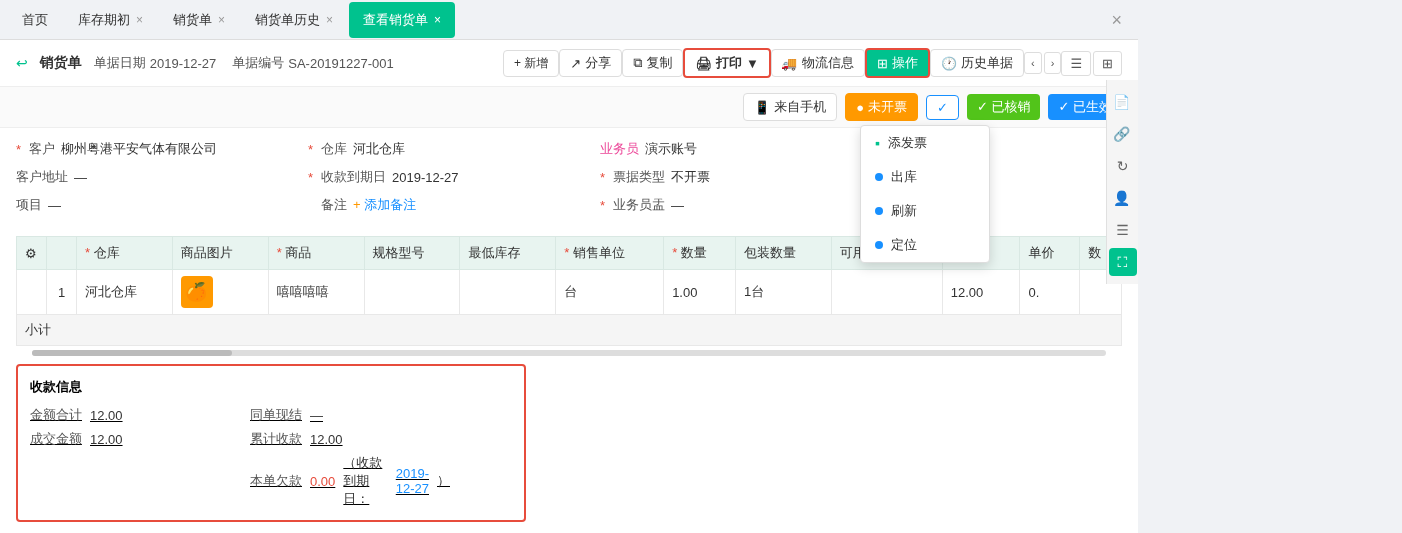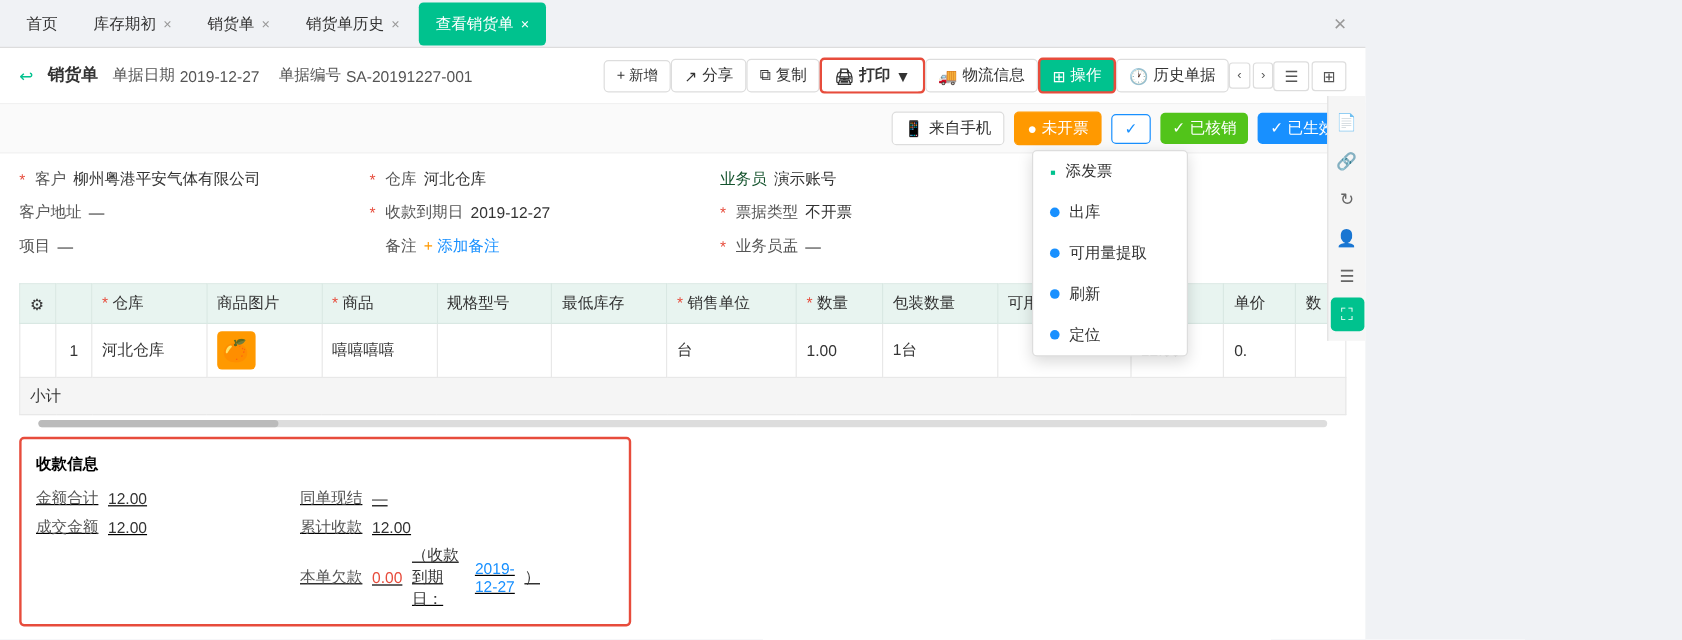--- a/index.html
+++ b/index.html
@@ -58,21 +58,21 @@
     .btn-toolbar.blue-outline { border-color: #1890ff; color: #1890ff; }
 
     
     .form-section { padding: 12px 16px; background: #fff; }
     .form-row { display: flex; align-items: center; margin-bottom: 10px; gap: 32px; }
     .form-field { display: flex; align-items: center; gap: 6px; min-width: 260px; }
     .field-label { color: #555; white-space: nowrap; }
     .required { color: #e74c3c; margin-right: 2px; }
     .field-value { color: #333; }
     .field-link { color: #1890ff; text-decoration: none; cursor: pointer; }
-    .business-person { color: #14532d; }
+    .business-person { color: #ec4899; }
 
     
     .table-section { padding: 0 16px; }
     .data-table { width: 100%; border-collapse: collapse; font-size: 12px; }
     .data-table thead tr { background: #e8f4f0; }
     .data-table th { padding: 7px 8px; text-align: left; border: 1px solid #d9e8e3; color: #333; white-space: nowrap; font-weight: normal; }
     .data-table td { padding: 6px 8px; border: 1px solid #e8e8e8; color: #333; }
     .data-table tbody tr:nth-child(even) { background: #fafafa; }
     .data-table .subtotal-row td { background: #f5f5f5; }
     .col-gear { width: 30px; text-align: center; }
@@ -366,24 +366,20 @@
       <div class="dropdown-item">
         <span class="dropdown-icon-green">▪</span>
         <span>添发票</span>
       </div>
       <div class="dropdown-item">
         <span class="dropdown-dot-blue"></span>
         <span>出库</span>
       </div>
       <div class="dropdown-item">
         <span class="dropdown-dot-blue"></span>
-        <span>可用量提取</span>
-      </div>
-      <div class="dropdown-item">
-        <span class="dropdown-dot-blue"></span>
         <span>刷新</span>
       </div>
       <div class="dropdown-item">
         <span class="dropdown-dot-blue"></span>
         <span>定位</span>
       </div>
     </div>
 
     <div class="right-sidebar">
       <div class="sidebar-icon">📄</div>

